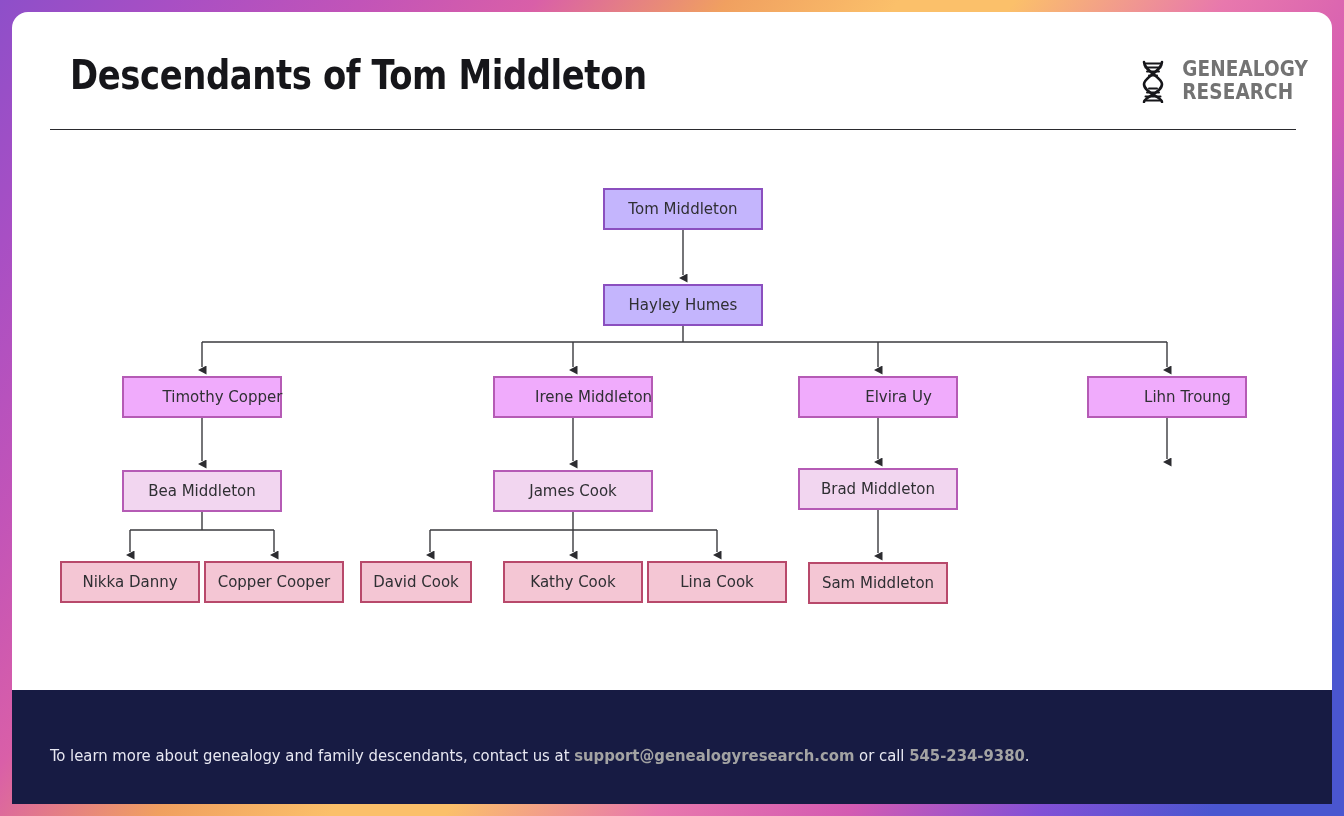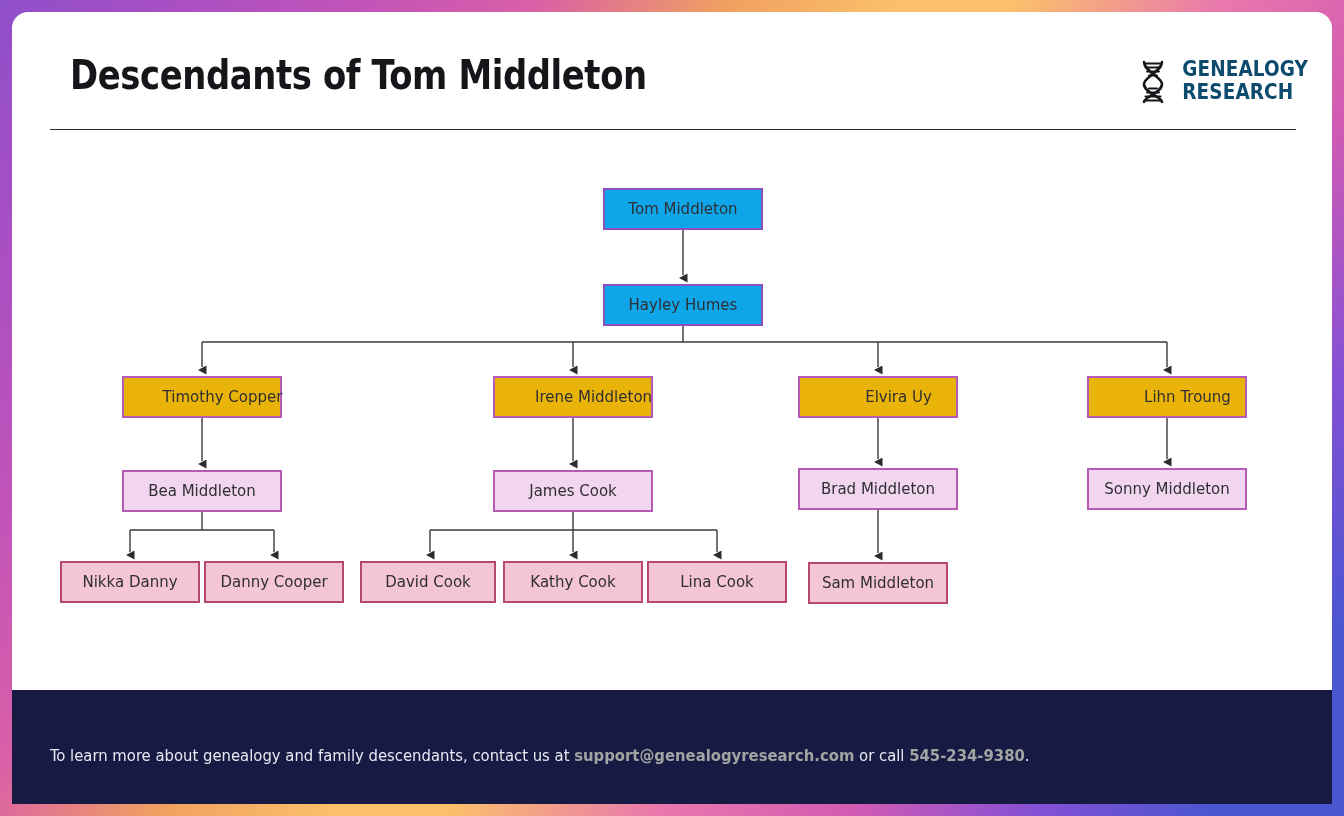--- a/index.html
+++ b/index.html
@@ -74,21 +74,21 @@
   }
 
   #dna-icon { display: block; }
 
   #brand-text {
     font-family: "DejaVu Sans Condensed", "Liberation Sans Narrow", "Liberation Sans", sans-serif;
     font-size: 20.5px;
     font-weight: 800;
     line-height: 1.13;
     letter-spacing: 0.1px;
-    color: #0c4a6e;
+    color: #737373;
   }
 
   #header-rule {
     position: absolute;
     left: 38px;
     top: 117px;
     width: 1246px;
     height: 1px;
     background: #2a2a2e;
   }
@@ -114,22 +114,22 @@
     display: flex;
     align-items: center;
     justify-content: center;
     font-size: 15px;
     color: #2f2f33;
     white-space: nowrap;
     border-style: solid;
     border-width: 2px;
   }
 
-  .lvl0 { background: #0ea5e9; border-color: #8b4fbf; }
-  .lvl1 { background: #eab308; border-color: #b55bb5; padding-left: 41px; }
+  .lvl0 { background: #c4b5fd; border-color: #8b4fbf; }
+  .lvl1 { background: #f0abfc; border-color: #b55bb5; padding-left: 41px; }
   .lvl2 { background: #f2d6f0; border-color: #b55bb5; }
   .lvl3 { background: #f4c6d4; border-color: #b8496b; }
 
   
   #footer {
     position: absolute;
     left: 0;
     top: 678px;
     width: 1320px;
     height: 114px;
@@ -248,31 +248,28 @@
 
       <div class="node lvl2" style="left:110px; top:340px; width:160px; height:42px;">
         <span>Bea Middleton</span>
       </div>
       <div class="node lvl2" style="left:481px; top:340px; width:160px; height:42px;">
         <span>James Cook</span>
       </div>
       <div class="node lvl2" style="left:786px; top:338px; width:160px; height:42px;">
         <span>Brad Middleton</span>
       </div>
-      <div class="node lvl2" style="left:1075px; top:338px; width:160px; height:42px;">
-        <span>Sonny Middleton</span>
-      </div>
 
       <div class="node lvl3" style="left:48px; top:431px; width:140px; height:42px;">
         <span>Nikka Danny</span>
       </div>
       <div class="node lvl3" style="left:192px; top:431px; width:140px; height:42px;">
-        <span>Danny Cooper</span>
-      </div>
-      <div class="node lvl3" style="left:348px; top:431px; width:136px; height:42px;">
+        <span>Copper Cooper</span>
+      </div>
+      <div class="node lvl3" style="left:348px; top:431px; width:112px; height:42px;">
         <span>David Cook</span>
       </div>
       <div class="node lvl3" style="left:491px; top:431px; width:140px; height:42px;">
         <span>Kathy Cook</span>
       </div>
       <div class="node lvl3" style="left:635px; top:431px; width:140px; height:42px;">
         <span>Lina Cook</span>
       </div>
       <div class="node lvl3" style="left:796px; top:432px; width:140px; height:42px;">
         <span>Sam Middleton</span>

